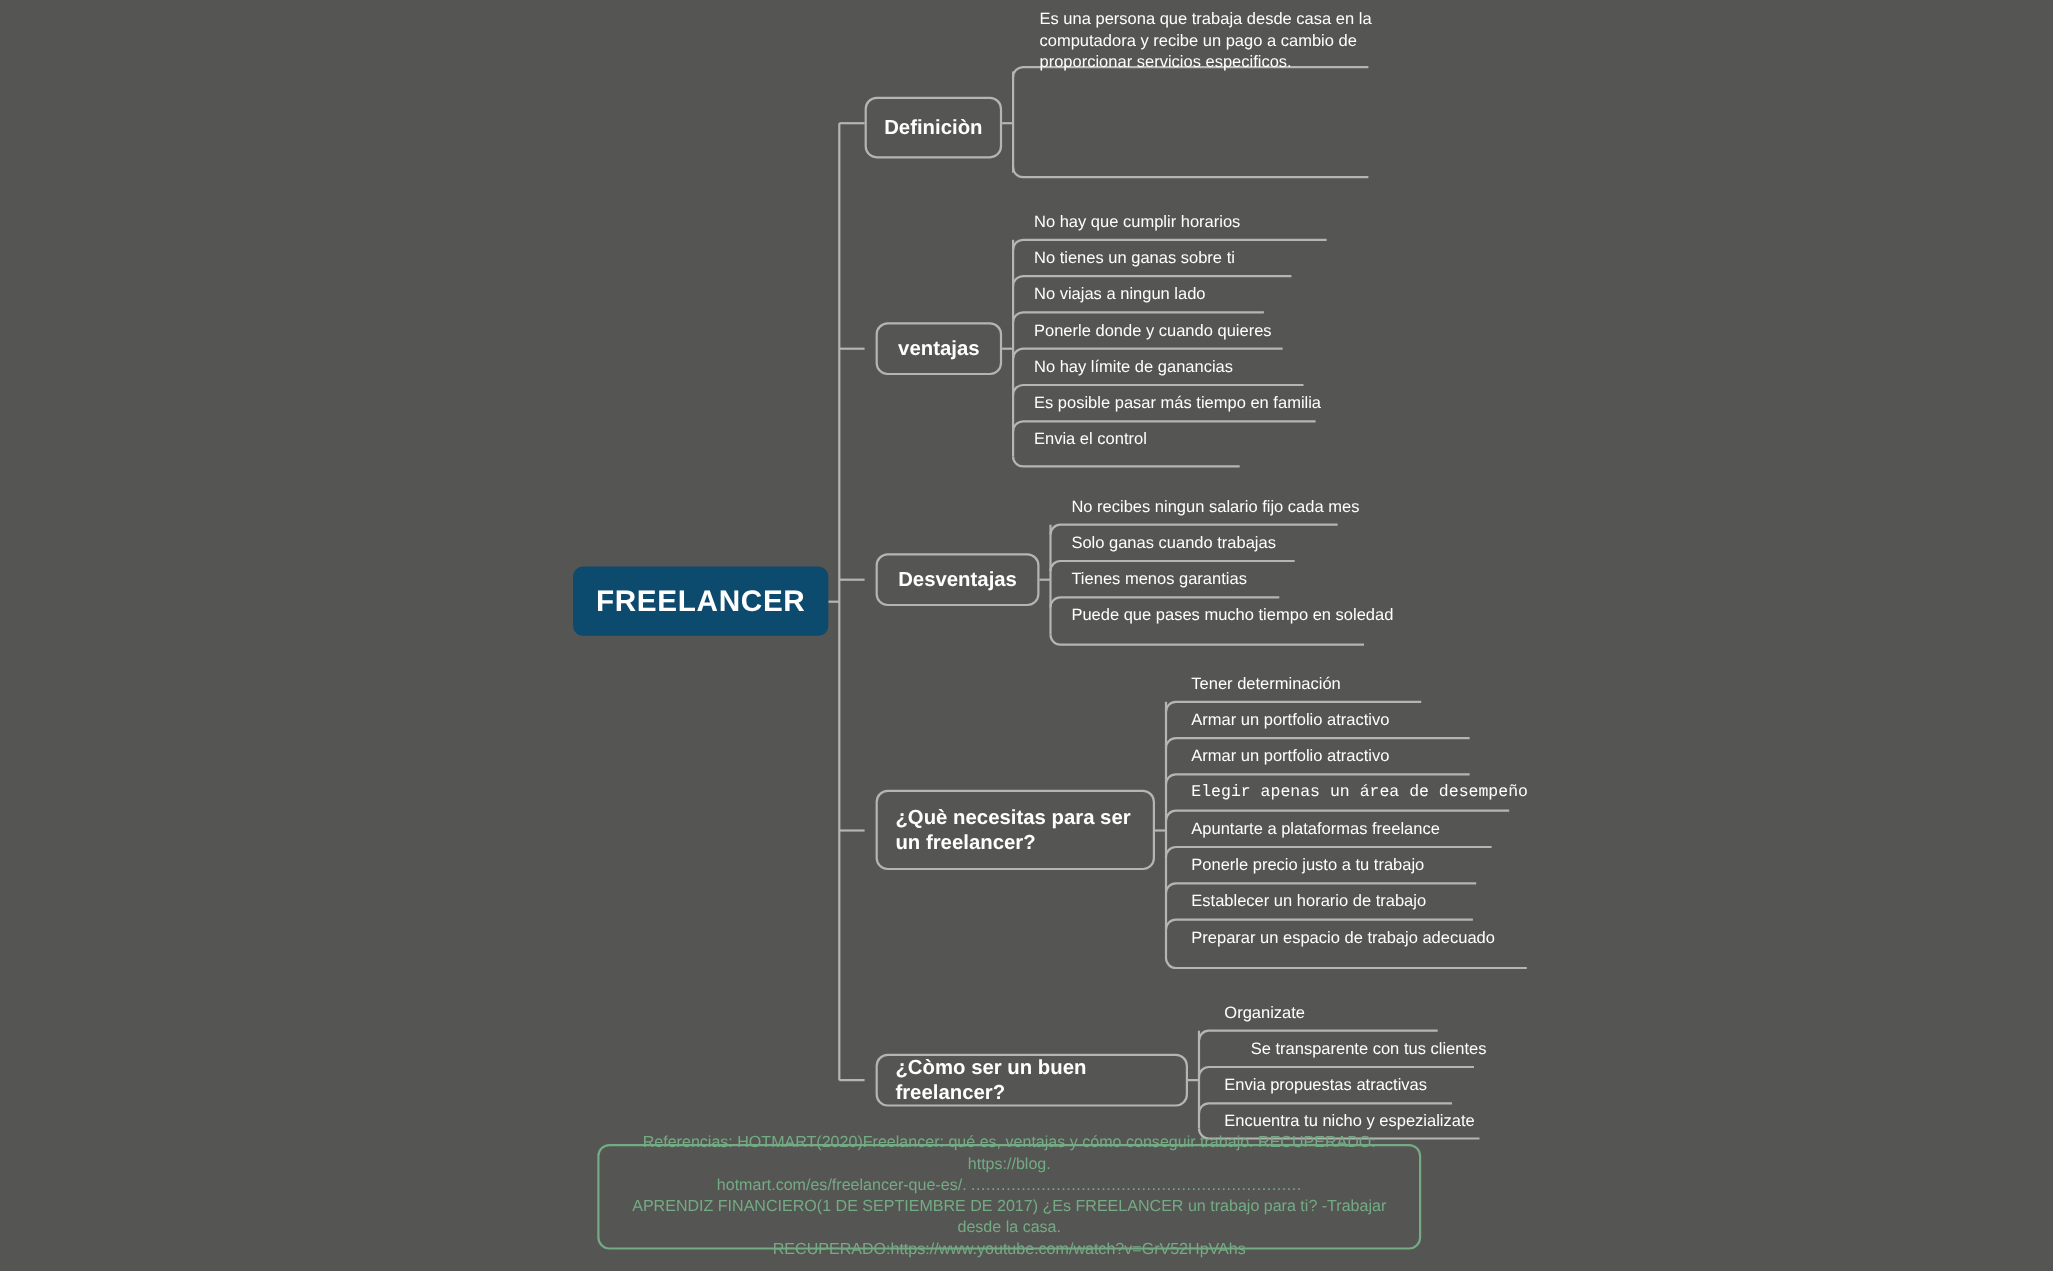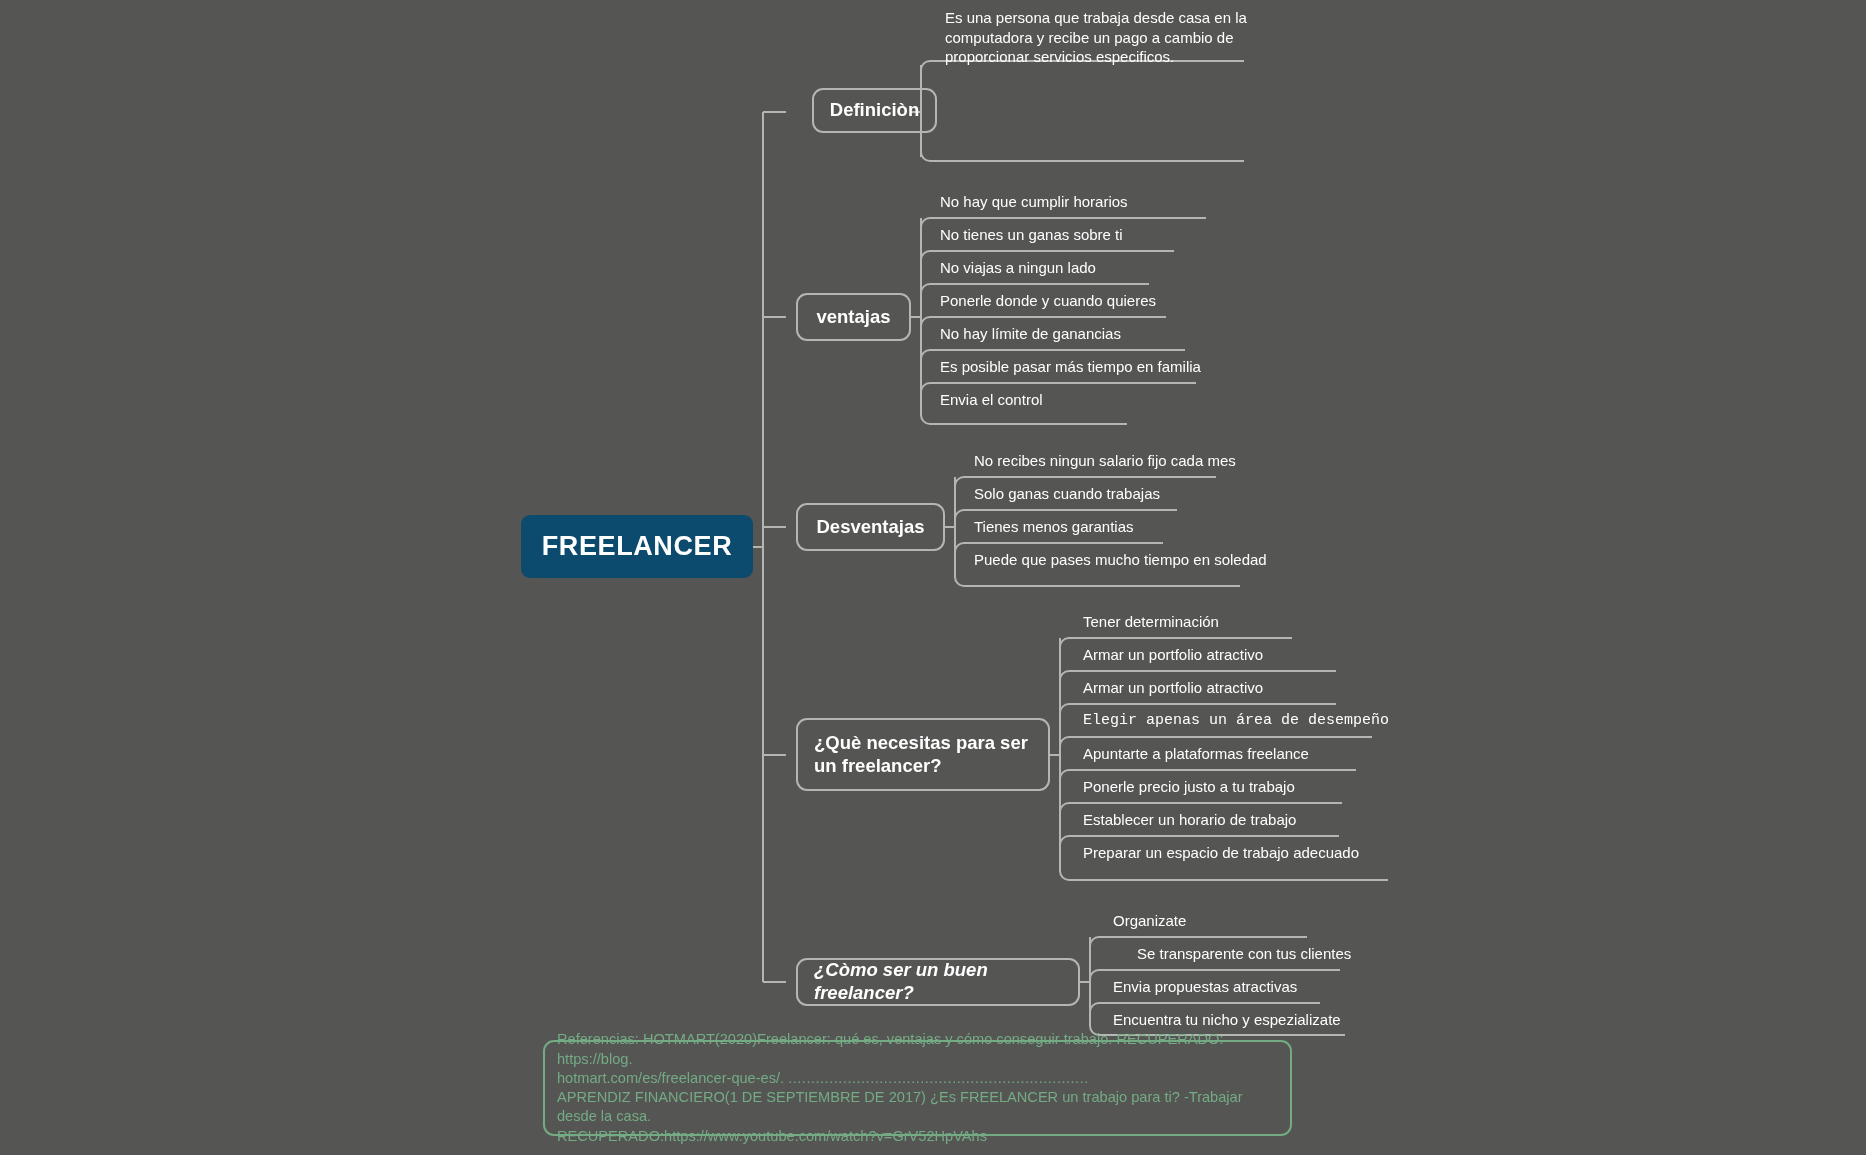--- a/index.html
+++ b/index.html
@@ -100,20 +100,21 @@
     border-radius: 11px;
     box-sizing: border-box;
     display: flex;
     align-items: center;
     justify-content: center;
     padding: 4px 12px;
   }
   .refs-text {
     font-size: 14.6px;
     color: #74ab84;
+    text-align: center;
     line-height: 1.32;
   }
   .refs-text .dots {
     letter-spacing: 0.5px;
   }
 </style>
 </head>
 <body>
 
 <div id="canvas">
@@ -168,37 +169,37 @@
     <path d="M 1090 946 a 9 9 0 0 1 9 -9 L 1307 937"></path>
     <path d="M 1090 979 a 9 9 0 0 1 9 -9 L 1340 970"></path>
     <path d="M 1090 1012 a 9 9 0 0 1 9 -9 L 1320 1003"></path>
     <path d="M 1090 1026 a 9 9 0 0 0 9 9 L 1345 1035"></path>
   </svg>
 
   <div class="root-node">
     <span class="root-label">FREELANCER</span>
   </div>
 
-  <div class="branch-node" style="left:812px; top:88px; width:125px; height:45px; justify-content:center;">
+  <div class="branch-node" style="left:786px; top:88px; width:125px; height:56px; justify-content:center;">
     <span class="branch-label">Definiciòn</span>
   </div>
 
   <div class="branch-node" style="left:796px; top:293px; width:115px; height:48px; justify-content:center;">
     <span class="branch-label">ventajas</span>
   </div>
 
   <div class="branch-node" style="left:796px; top:503px; width:149px; height:48px; justify-content:center;">
     <span class="branch-label">Desventajas</span>
   </div>
 
   <div class="branch-node" style="left:796px; top:718px; width:254px; height:73px;">
     <span class="branch-label">¿Què necesitas para ser un freelancer?</span>
   </div>
 
-  <div class="branch-node" style="left:796px; top:958px; width:284px; height:48px; justify-content:center;font-style:italic;">
+  <div class="branch-node" style="left:796px; top:958px; width:284px; height:48px; justify-content:center;">
     <span class="branch-label">¿Còmo ser un buen freelancer?</span>
   </div>
 
   <div class="leaf" style="left:941px; top:8px; width:310px;">
     <span class="leaf-label">Es una persona que trabaja desde casa en la
 computadora y recibe un pago a cambio de
 proporcionar servicios especificos.</span>
   </div>
 
   <div class="leaf" style="left:936px; top:192px; width:290px;">

